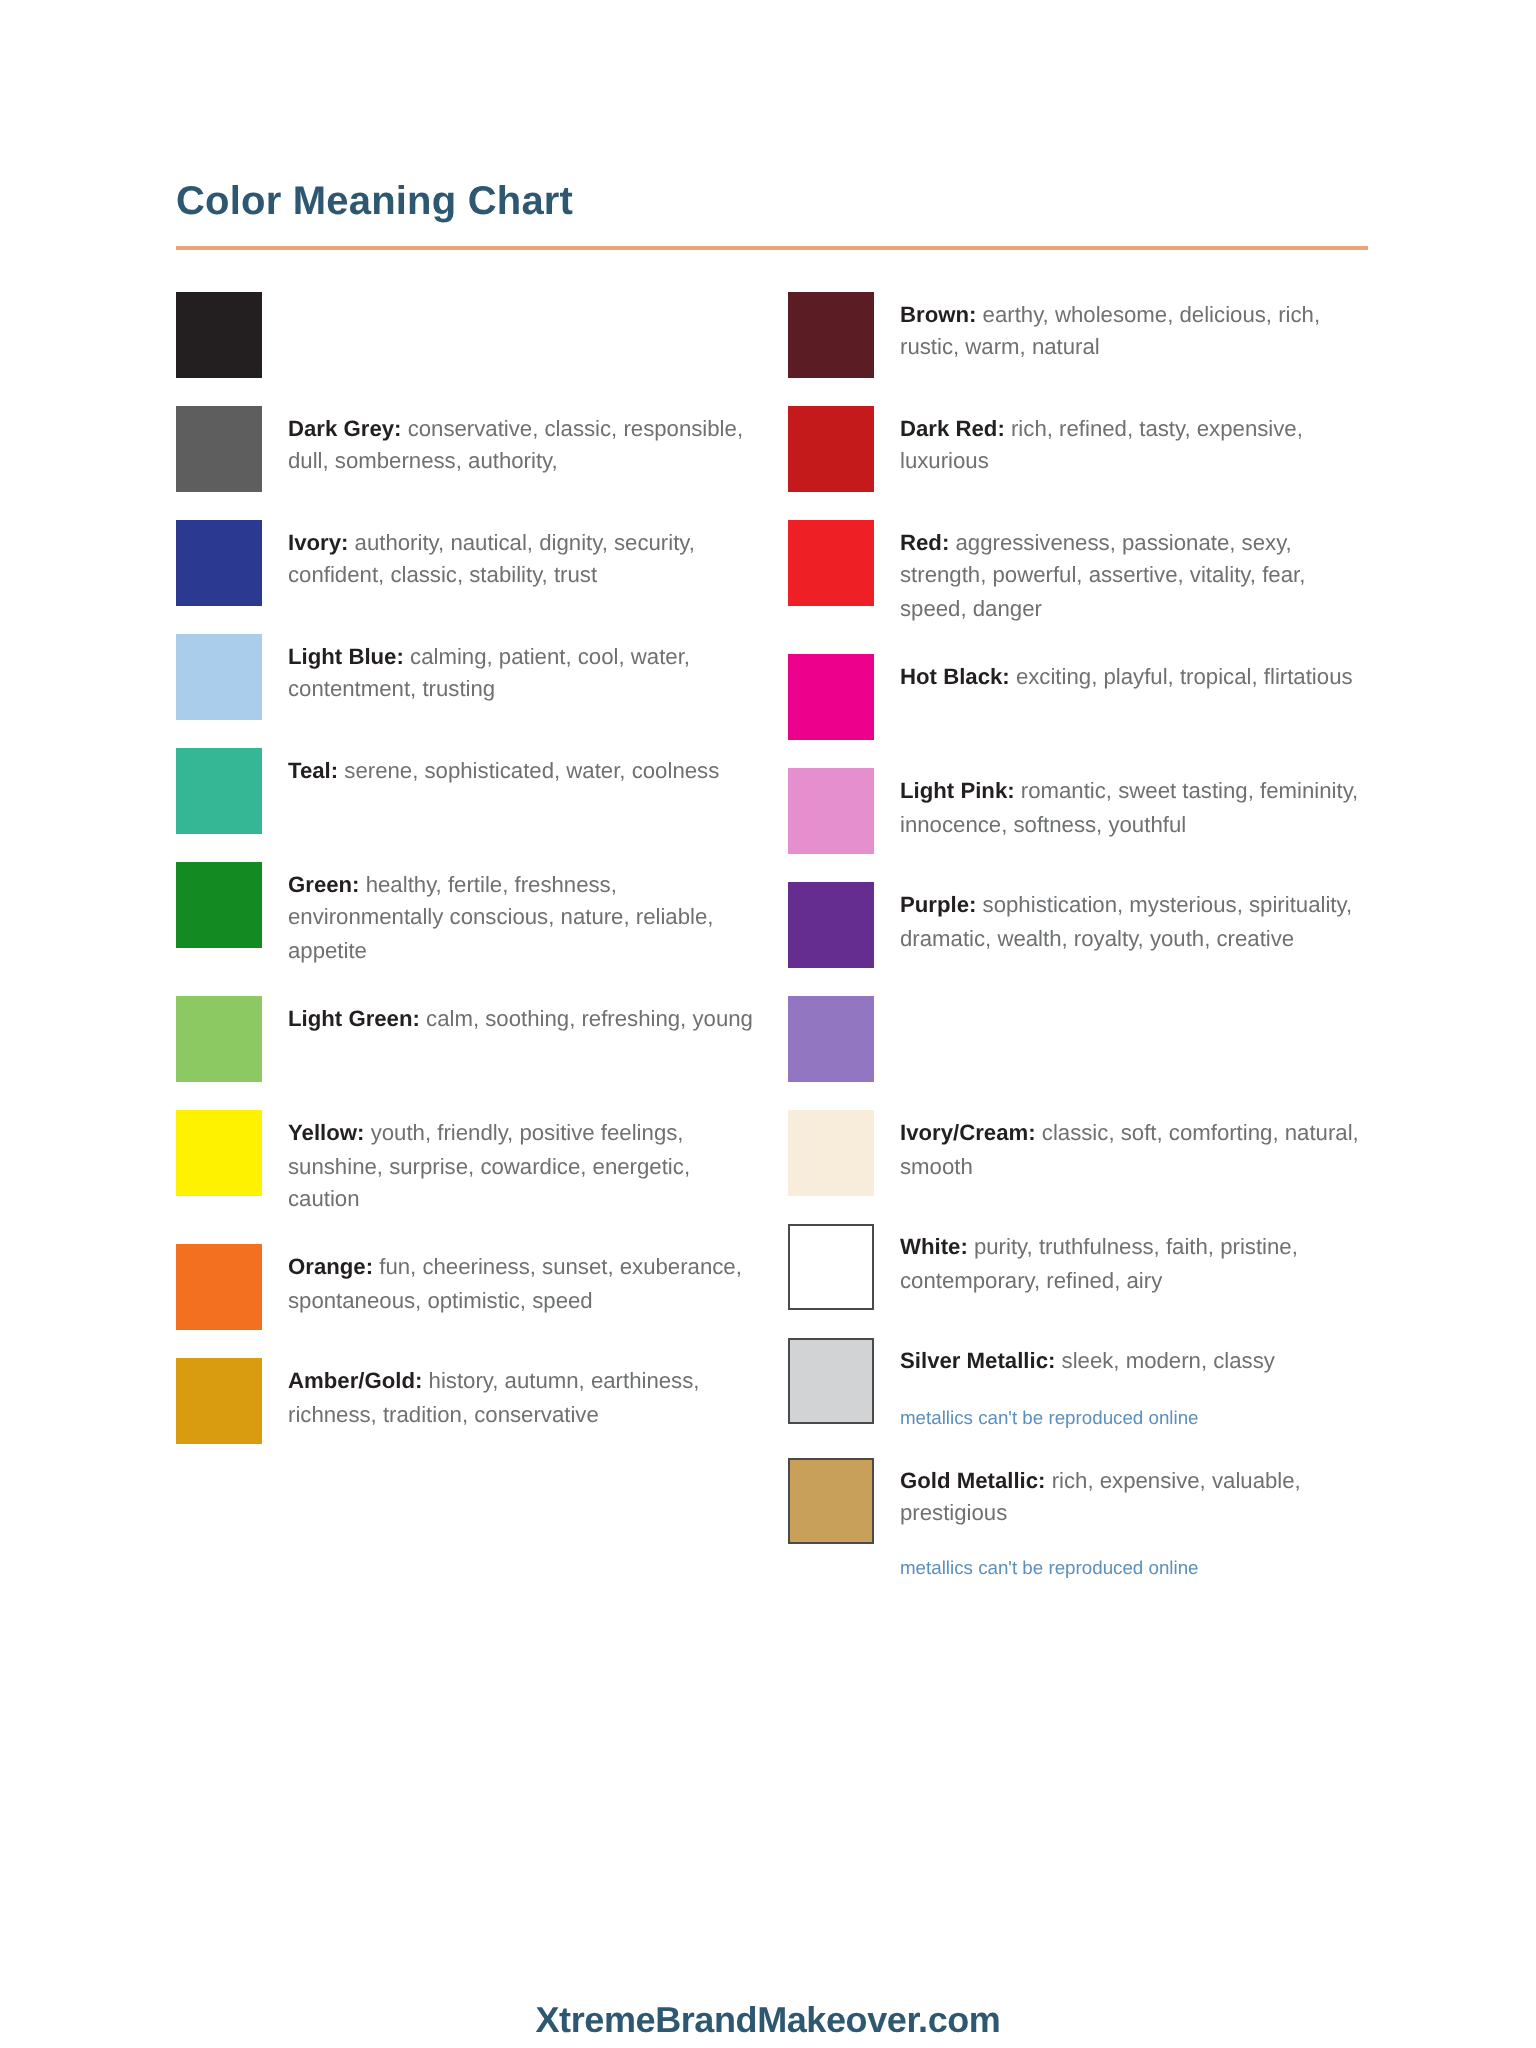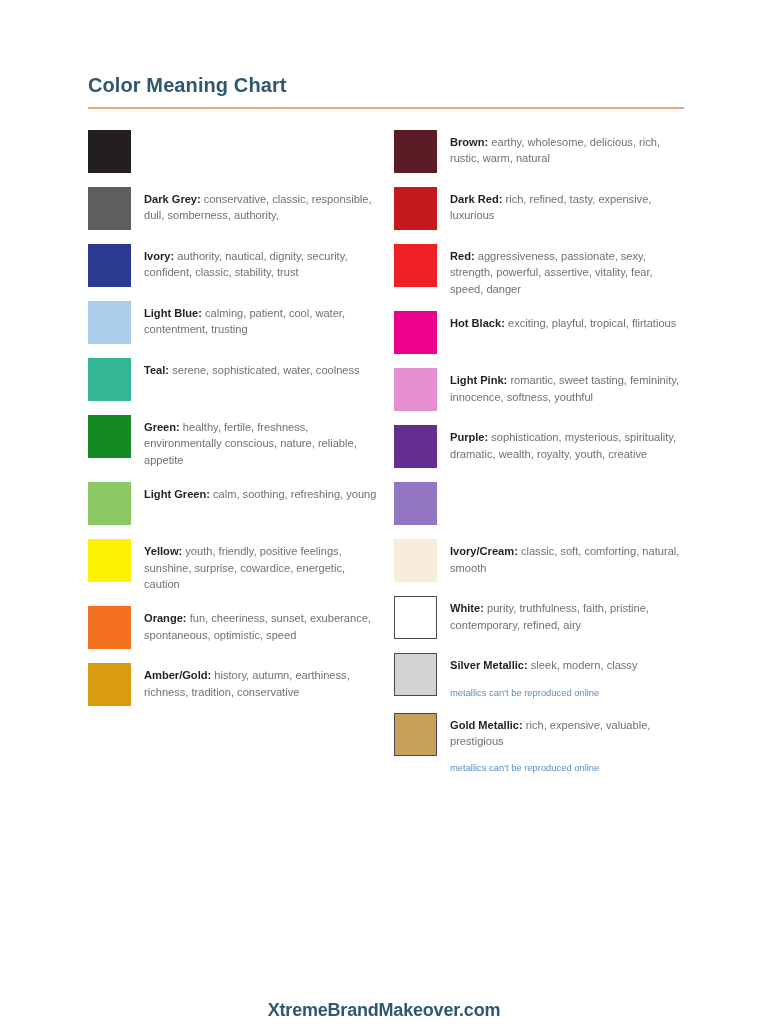--- a/index.html
+++ b/index.html
@@ -11,21 +11,21 @@
     height: 1024px;
     background: #ffffff;
     font-family: "Liberation Sans", sans-serif;
     overflow: hidden;
   }
   .page {
     position: relative;
     width: 768px;
     height: 722px;
     box-sizing: border-box;
-    padding: 0 88px;
+    padding: 16px 88px;
   }
   .title {
     margin: 0;
     padding-top: 74px;
     font-size: 20px;
     font-weight: bold;
     color: #2e5871;
     letter-spacing: 0.1px;
   }
   .title-rule {

